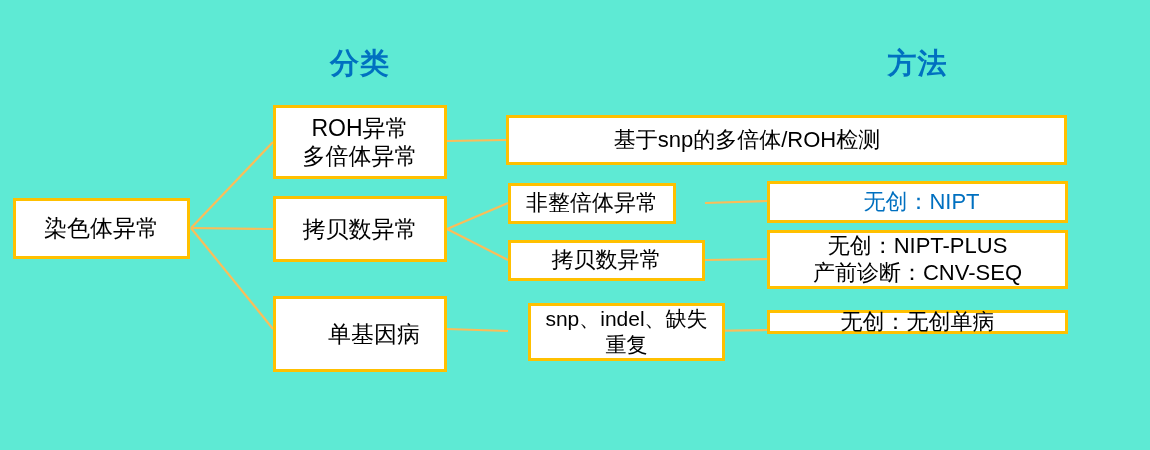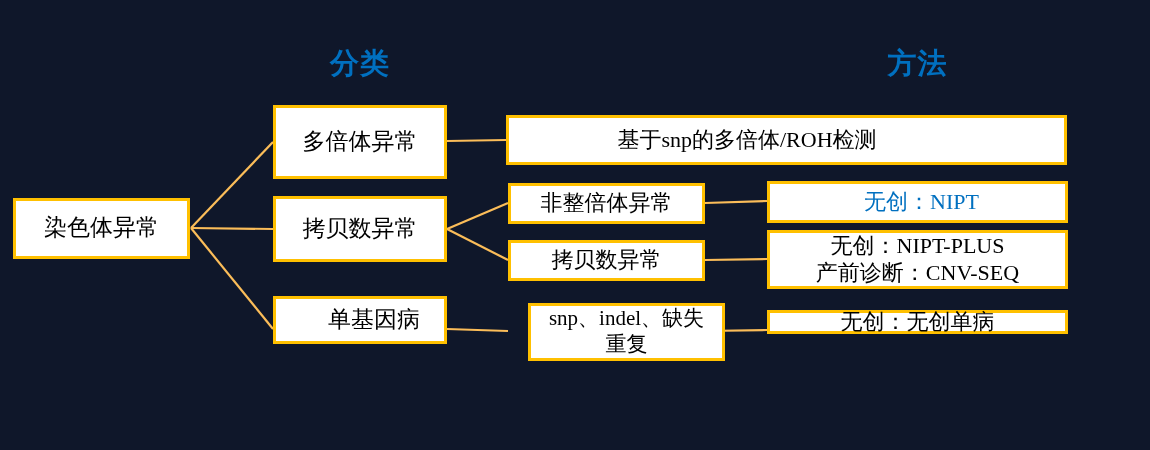--- a/index.html
+++ b/index.html
@@ -1,21 +1,21 @@
 <!DOCTYPE html>
 <html><head>
 <meta charset="utf-8">
 <style>
   html, body { margin: 0; padding: 0; background: #ffffff; }
   .canvas {
     position: relative;
     width: 1150px;
     height: 450px;
-    background: #0f172a;
-    font-family: Liberation Serif, serif;
+    background: #5eead4;
+    font-family: Liberation Sans, sans-serif;
     overflow: hidden;
   }
   .lines-layer {
     position: absolute;
     left: 0; top: 0;
     width: 1150px; height: 450px;
     pointer-events: none;
   }
   .col-header {
     position: absolute;
@@ -40,24 +40,24 @@
     text-align: center;
     color: #000000;
     font-size: 22px;
     line-height: 1.22;
   }
   .box span { display: block; }
 
   #box-root         { left: 13px;  top: 198px; width: 177px; height: 61px; font-size: 23px; }
   #box-roh          { left: 273px; top: 105px; width: 174px; height: 74px; font-size: 23px; }
   #box-cnv          { left: 273px; top: 196px; width: 174px; height: 66px; font-size: 23px; }
-  #box-single-gene  { left: 273px; top: 296px; width: 174px; height: 48px; font-size: 23px; padding-left: 28px; }
+  #box-single-gene  { left: 273px; top: 296px; width: 174px; height: 76px; font-size: 23px; padding-left: 28px; }
 
   #box-snp-detect   { left: 506px; top: 115px; width: 561px; height: 50px; padding-right: 79px; }
-  #box-aneuploidy   { left: 508px; top: 183px; width: 197px; height: 41px; }
+  #box-aneuploidy   { left: 508px; top: 183px; width: 168px; height: 41px; }
   #box-cnv-sub      { left: 508px; top: 240px; width: 197px; height: 41px; }
   #box-snp-indel    { left: 528px; top: 303px; width: 197px; height: 58px; font-size: 21px; text-align: right; }
 
   #box-nipt         { left: 767px; top: 181px; width: 301px; height: 42px; color: #0070C0; padding-left: 8px; }
   #box-nipt-plus    { left: 767px; top: 230px; width: 301px; height: 59px; justify-content: center; }
   #box-single-method{ left: 767px; top: 310px; width: 301px; height: 24px; }
 </style>
 </head>
 <body>
 
@@ -80,20 +80,21 @@
 
   <div class="col-header" id="hdr-classification">分类</div>
 
   <div class="col-header" id="hdr-method">方法</div>
 
   <div class="box" id="box-root">
     <span>染色体异常</span>
   </div>
 
   <div class="box" id="box-roh">
+    <span>ROH异常</span>
     <span>多倍体异常</span>
   </div>
 
   <div class="box" id="box-cnv">
     <span>拷贝数异常</span>
   </div>
 
   <div class="box" id="box-single-gene">
     <span>单基因病</span>
   </div>

